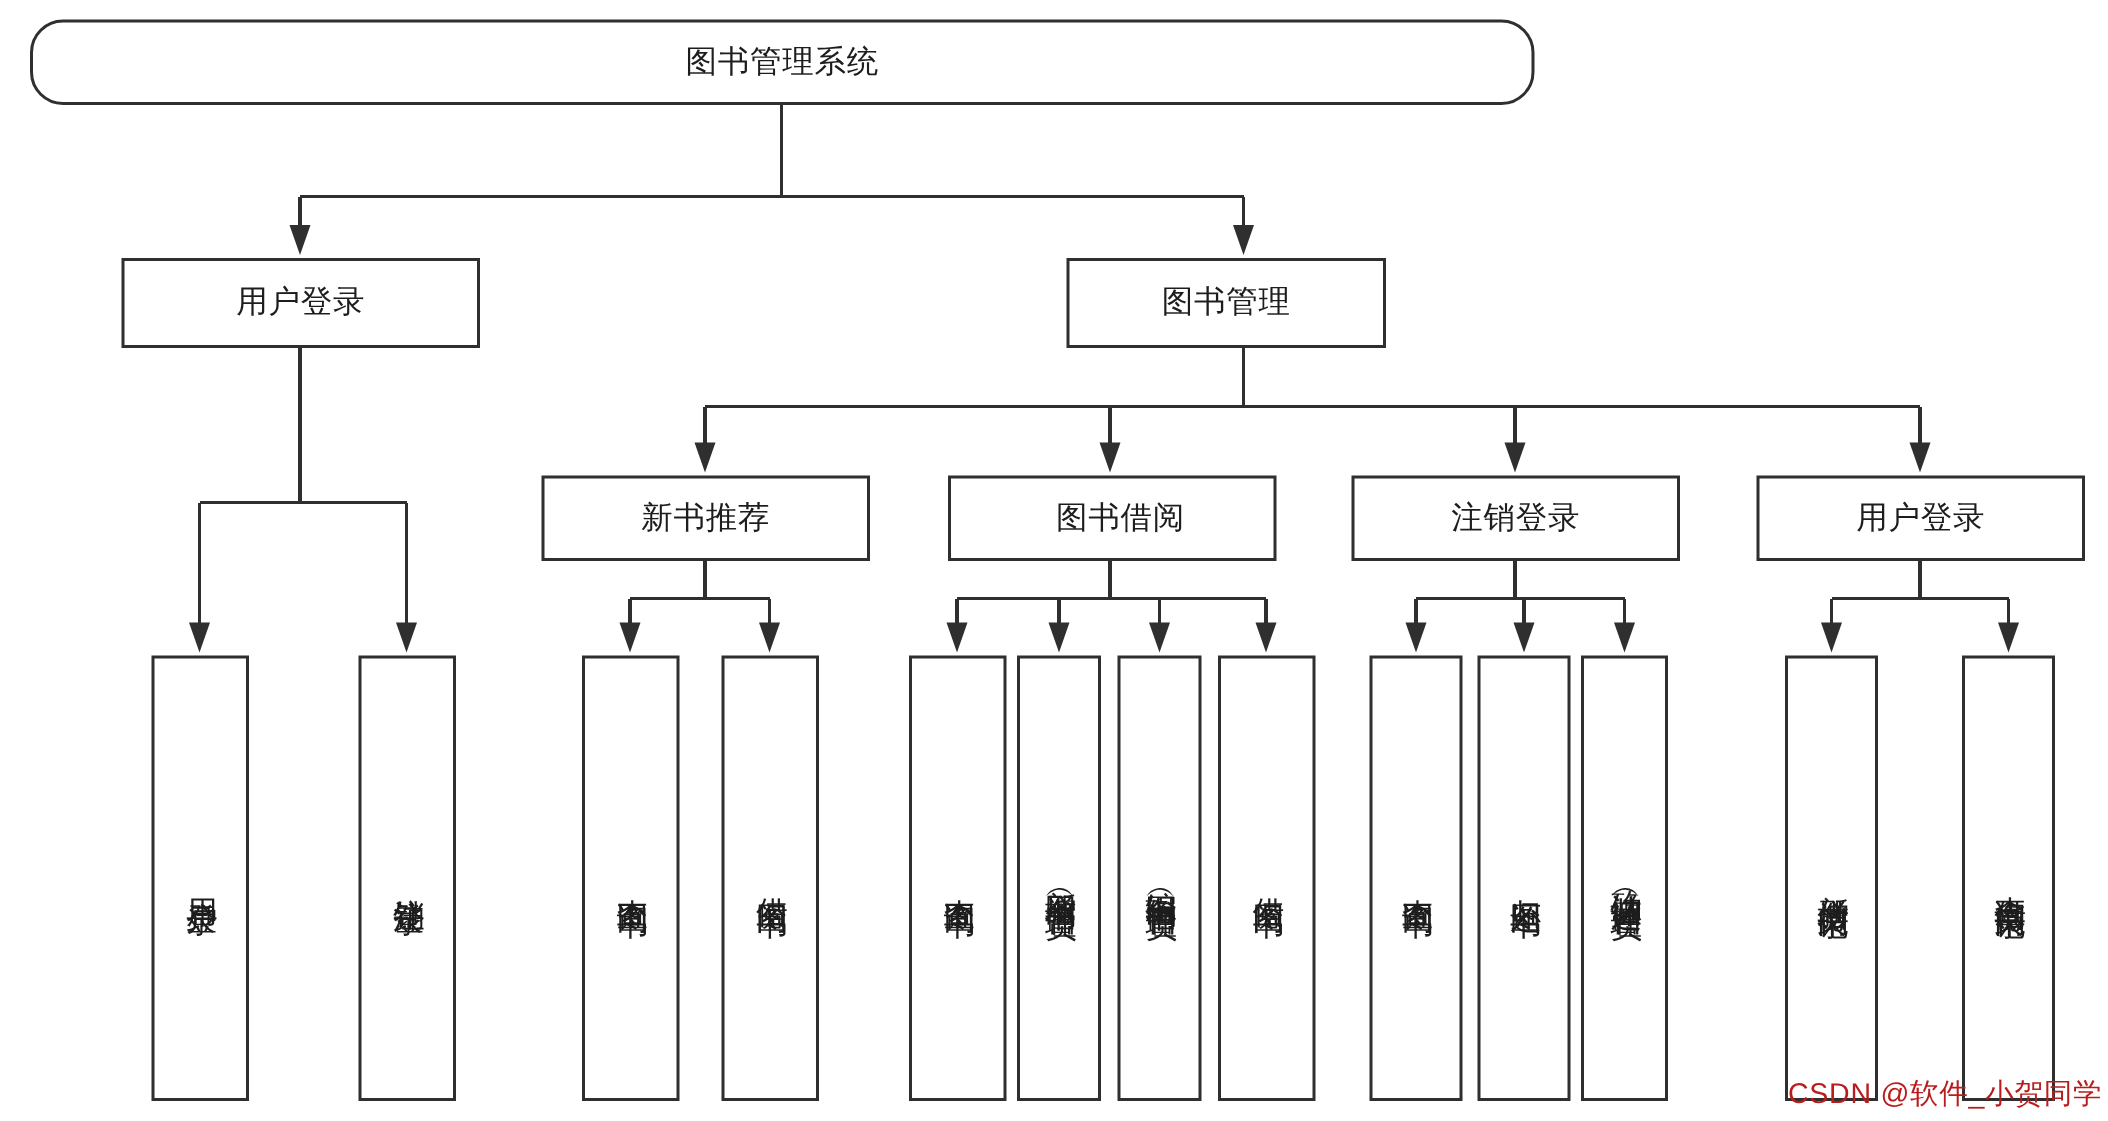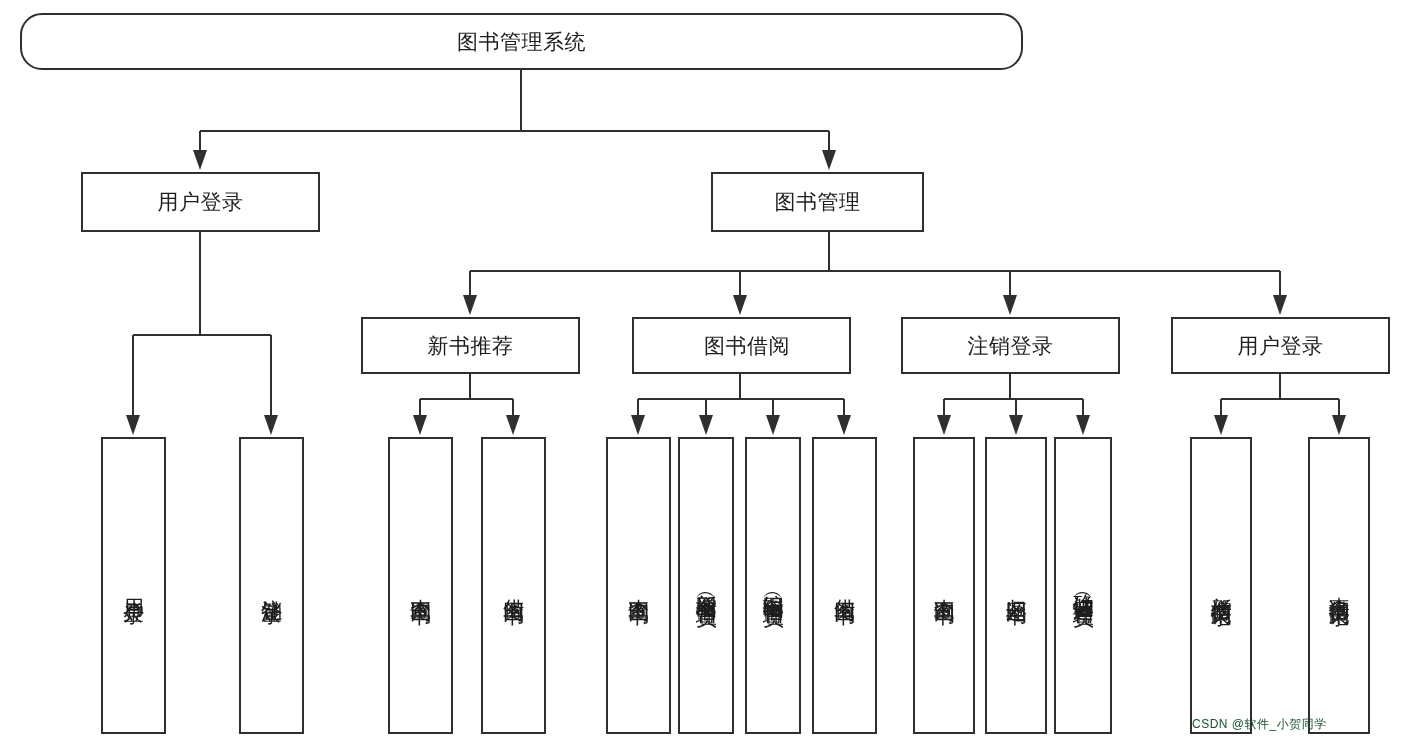--- a/index.html
+++ b/index.html
@@ -52,22 +52,22 @@
     writing-mode: vertical-rl;
     text-orientation: upright;
     font-size: 21px;
     line-height: 1.25;
     letter-spacing: 2px;
     white-space: nowrap;
     text-align: center;
   }
   #watermark {
     position: absolute;
-    color: #14532d;
-    font-size: 12px;
+    color: #b91c1c;
+    font-size: 19px;
     letter-spacing: 0.5px;
     white-space: nowrap;
     user-select: none;
   }
 </style>
 </head>
 <body>
 
 <div id="canvas">
 

